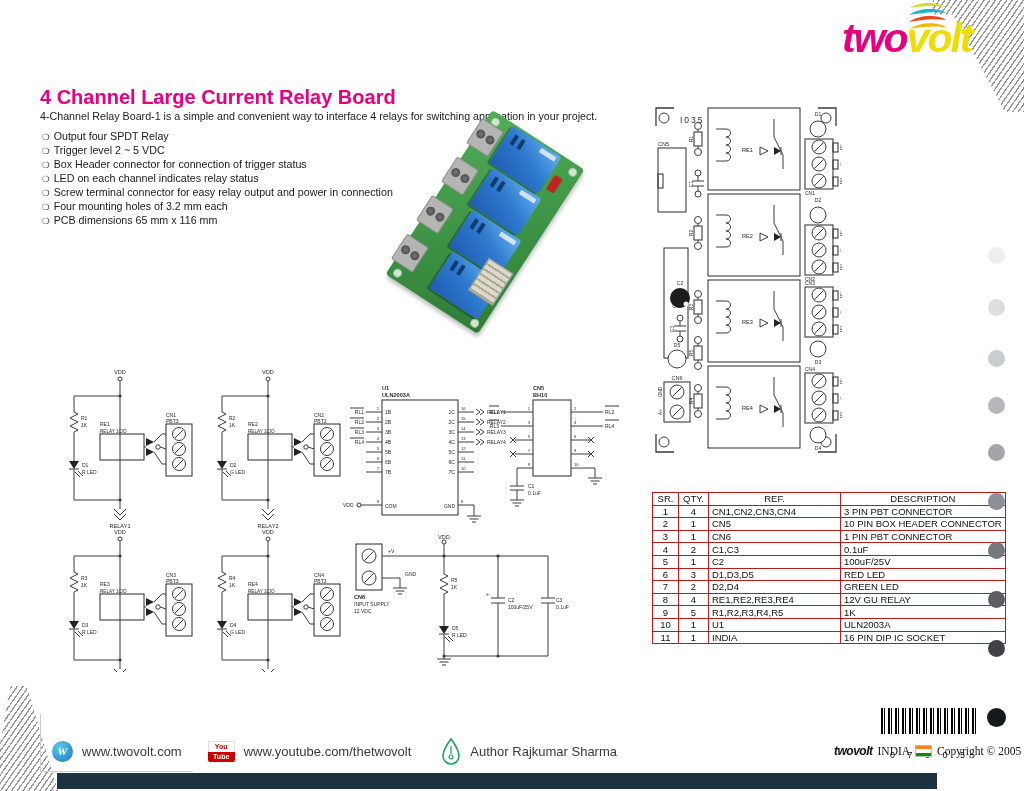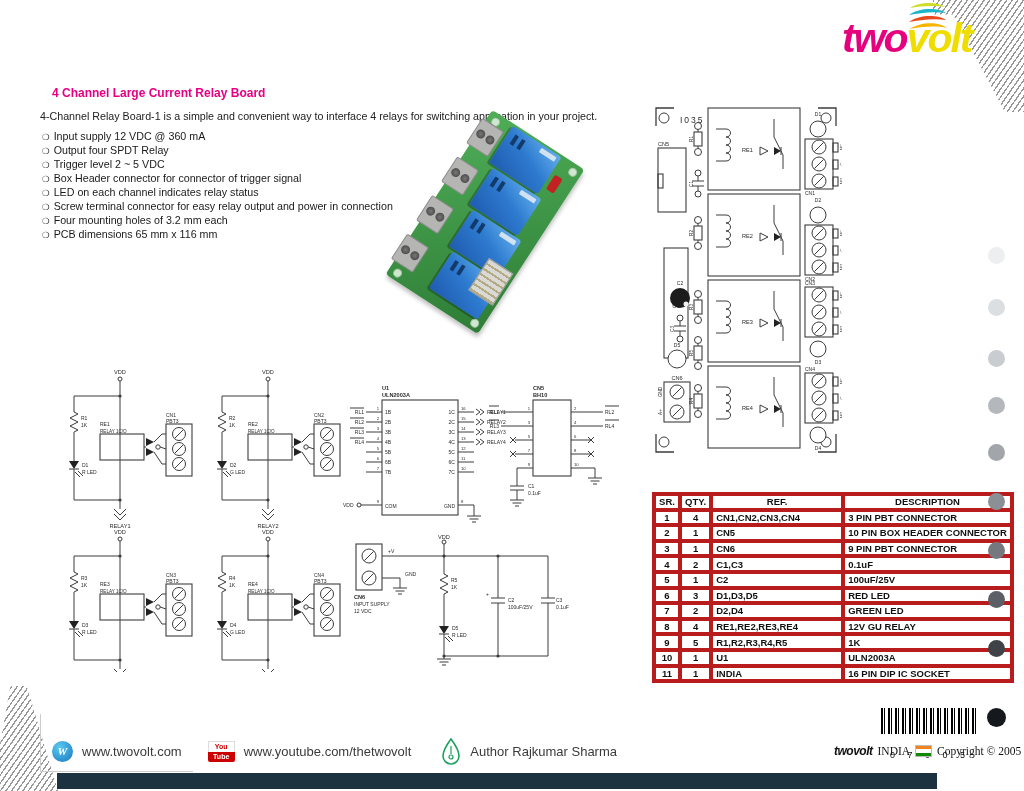--- a/index.html
+++ b/index.html
@@ -14,21 +14,21 @@
   .corner-bracket{position:absolute;left:40px;top:714px;width:152px;height:57px;
             border-left:1.5px solid #ccc;border-bottom:1.5px solid #ccc;}
   .bottom-bar{position:absolute;left:57px;top:773px;width:880px;height:16px;background:#1d3240;}
   .bdot{position:absolute;width:17px;height:17px;border-radius:50%;}
   
   .logo-text{position:absolute;left:842px;top:18px;font-size:41px;font-weight:bold;
              font-style:italic;letter-spacing:-2px;line-height:1;}
   .logo-text .two{color:#e6007e;} .logo-text .volt{color:#f0dd00;}
   .logo-swirl{position:absolute;left:903px;top:0;}
   
-  .title{position:absolute;left:52px;top:86px;font-size:12px;font-weight:bold;color:#e60083;}
+  .title{position:absolute;left:40px;top:86px;font-size:20px;font-weight:bold;color:#e60083;}
   .intro{position:absolute;left:40px;top:110px;font-size:10.7px;color:#222;}
   .features{position:absolute;left:42px;top:130px;font-size:10.7px;line-height:12.95px;color:#1a1a1a;}
   .features .bullet{font-size:8.5px;margin-right:4px;color:#333;}
   
   .photo{position:absolute;left:376px;top:126px;width:220px;height:192px;}
   .board{position:absolute;left:54px;top:-2px;width:110px;height:196px;transform:rotate(33deg);
          transform-origin:center;background:linear-gradient(140deg,#4fae57,#2e7d36);
          border-radius:4px;box-shadow:2px 3px 4px rgba(0,0,0,.25);}
   .hole{position:absolute;width:7px;height:7px;border-radius:50%;background:#cfe6cf;border:1px solid #9abf9a;}
   .relay{position:absolute;width:58px;height:44px;border-radius:3px;
@@ -48,21 +48,21 @@
   .w{fill:none;stroke:#3c3c3c;stroke-width:1;} .w2{fill:none;stroke:#3c3c3c;stroke-width:1.3;}
   .box{fill:none;stroke:#3c3c3c;stroke-width:1.1;}
   .o{fill:#fff;stroke:#3c3c3c;stroke-width:1;} .dot{fill:#3c3c3c;} .f{fill:#222;stroke:none;}
   .t4{font-size:4.2px;} .t45{font-size:4.6px;} .t5{font-size:5px;} .t55{font-size:5.6px;}
   .t6{font-size:6px;} .t8{font-size:8.5px;letter-spacing:2px;}
   .tb{font-weight:bold;} .mid{text-anchor:middle;} .end{text-anchor:end;}
   .sch{position:absolute;left:28px;top:360px;}
   .pcb{position:absolute;left:650px;top:96px;}
   
   .bom{position:absolute;left:652px;top:492px;border-collapse:collapse;font-size:9.5px;color:#111;}
-  .bom td,.bom th{border:4px solid #b91c1c;padding:0 3px;height:11.6px;font-weight:bold;white-space:nowrap;}
+  .bom td,.bom th{border:1px solid #b91c1c;padding:0 3px;height:11.6px;font-weight:normal;white-space:nowrap;}
   .bom th{text-align:center;} .bom .c{text-align:center;}
   
   .footer{position:absolute;left:52px;top:738px;display:flex;align-items:center;height:26px;font-size:13px;color:#3a3a3a;}
   .globe{width:21px;height:21px;border-radius:50%;display:inline-flex;align-items:center;justify-content:center;
          background:radial-gradient(circle at 35% 30%,#5bc8f0,#1778be);color:#fff;
          font:bold italic 11px "Liberation Serif",serif;margin-right:9px;}
   .yt{width:27px;height:20px;margin:0 9px 0 26px;display:inline-flex;flex-direction:column;align-items:stretch;
       text-align:center;font-weight:bold;line-height:10px;}
   .yt b{font-size:7px;color:#c00;background:#fff;border:1px solid #ddd;border-bottom:none;}
   .yt em{font-style:normal;font-size:7px;color:#fff;background:#c00;border-radius:0 0 2px 2px;}
@@ -91,24 +91,23 @@
     <path d="M6,15 C17,7 36,8 43,13 C31,11 16,13 6,15 Z" fill="#19b5c8"></path>
     <path d="M6,22 C17,14 36,15 43,20 C31,18 16,20 6,22 Z" fill="#e8491d"></path>
     <path d="M7,29 C18,21 37,22 44,28 C32,25 17,27 7,29 Z" fill="#f7b500"></path>
   </svg>
   <div class="logo-text"><span class="two">two</span><span class="volt">volt</span></div>
 
   <div class="title">4 Channel Large Current Relay Board</div>
   <div class="intro">4-Channel Relay Board-1 is a simple and convenient way to interface 4 relays for switching application in your project.</div>
 
   <div class="features">
-    <div><span class="bullet">❍</span><span>Input supply 12 VDC @ 360 mA</span></div>
     <div><span class="bullet">❍</span><span>Output four SPDT Relay</span></div>
     <div><span class="bullet">❍</span><span>Trigger level 2 ~ 5 VDC</span></div>
-    <div><span class="bullet">❍</span><span>Box Header connector for connector of trigger signal</span></div>
+    <div><span class="bullet">❍</span><span>Box Header connector for connection of trigger status</span></div>
     <div><span class="bullet">❍</span><span>LED on each channel indicates relay status</span></div>
     <div><span class="bullet">❍</span><span>Screw terminal connector for easy relay output and power in connection</span></div>
     <div><span class="bullet">❍</span><span>Four mounting holes of 3.2 mm each</span></div>
     <div><span class="bullet">❍</span><span>PCB dimensions 65 mm x 116 mm</span></div>
   </div>
 
   <div class="photo">
     <div class="board">
       <span class="hole" style="left:5px;top:4px;"></span>
         <span class="hole" style="left:97px;top:4px;"></span>
@@ -590,21 +589,21 @@
     <tr>
           <td class="c">2</td>
           <td class="c">1</td>
           <td>CN5</td>
           <td>10 PIN BOX HEADER CONNECTOR</td>
         </tr>
     <tr>
           <td class="c">3</td>
           <td class="c">1</td>
           <td>CN6</td>
-          <td>9 PIN PBT CONNECTOR</td>
+          <td>1 PIN PBT CONNECTOR</td>
         </tr>
     <tr>
           <td class="c">4</td>
           <td class="c">2</td>
           <td>C1,C3</td>
           <td>0.1uF</td>
         </tr>
     <tr>
           <td class="c">5</td>
           <td class="c">1</td>

